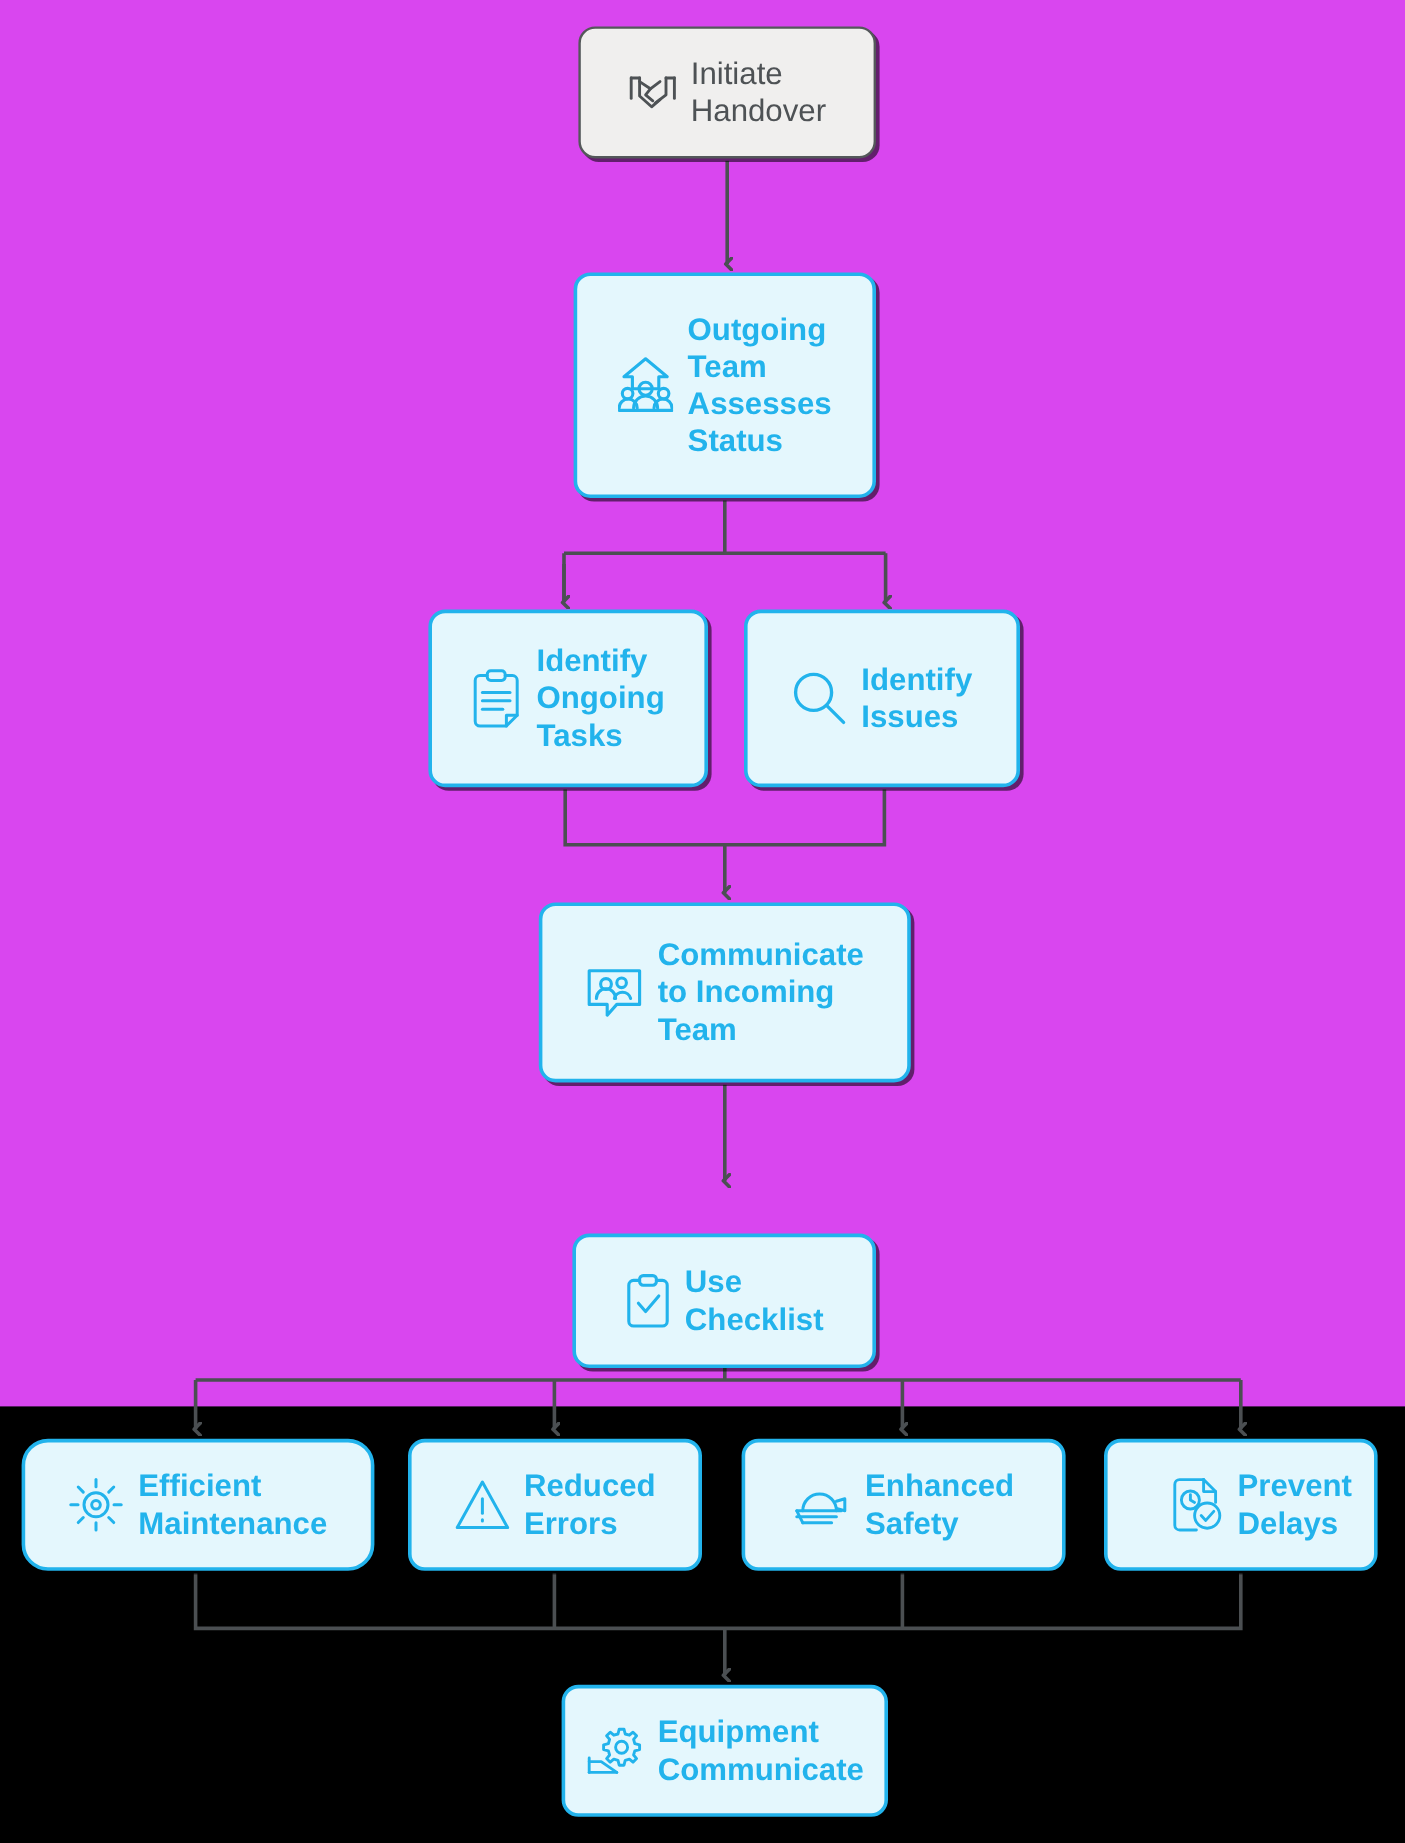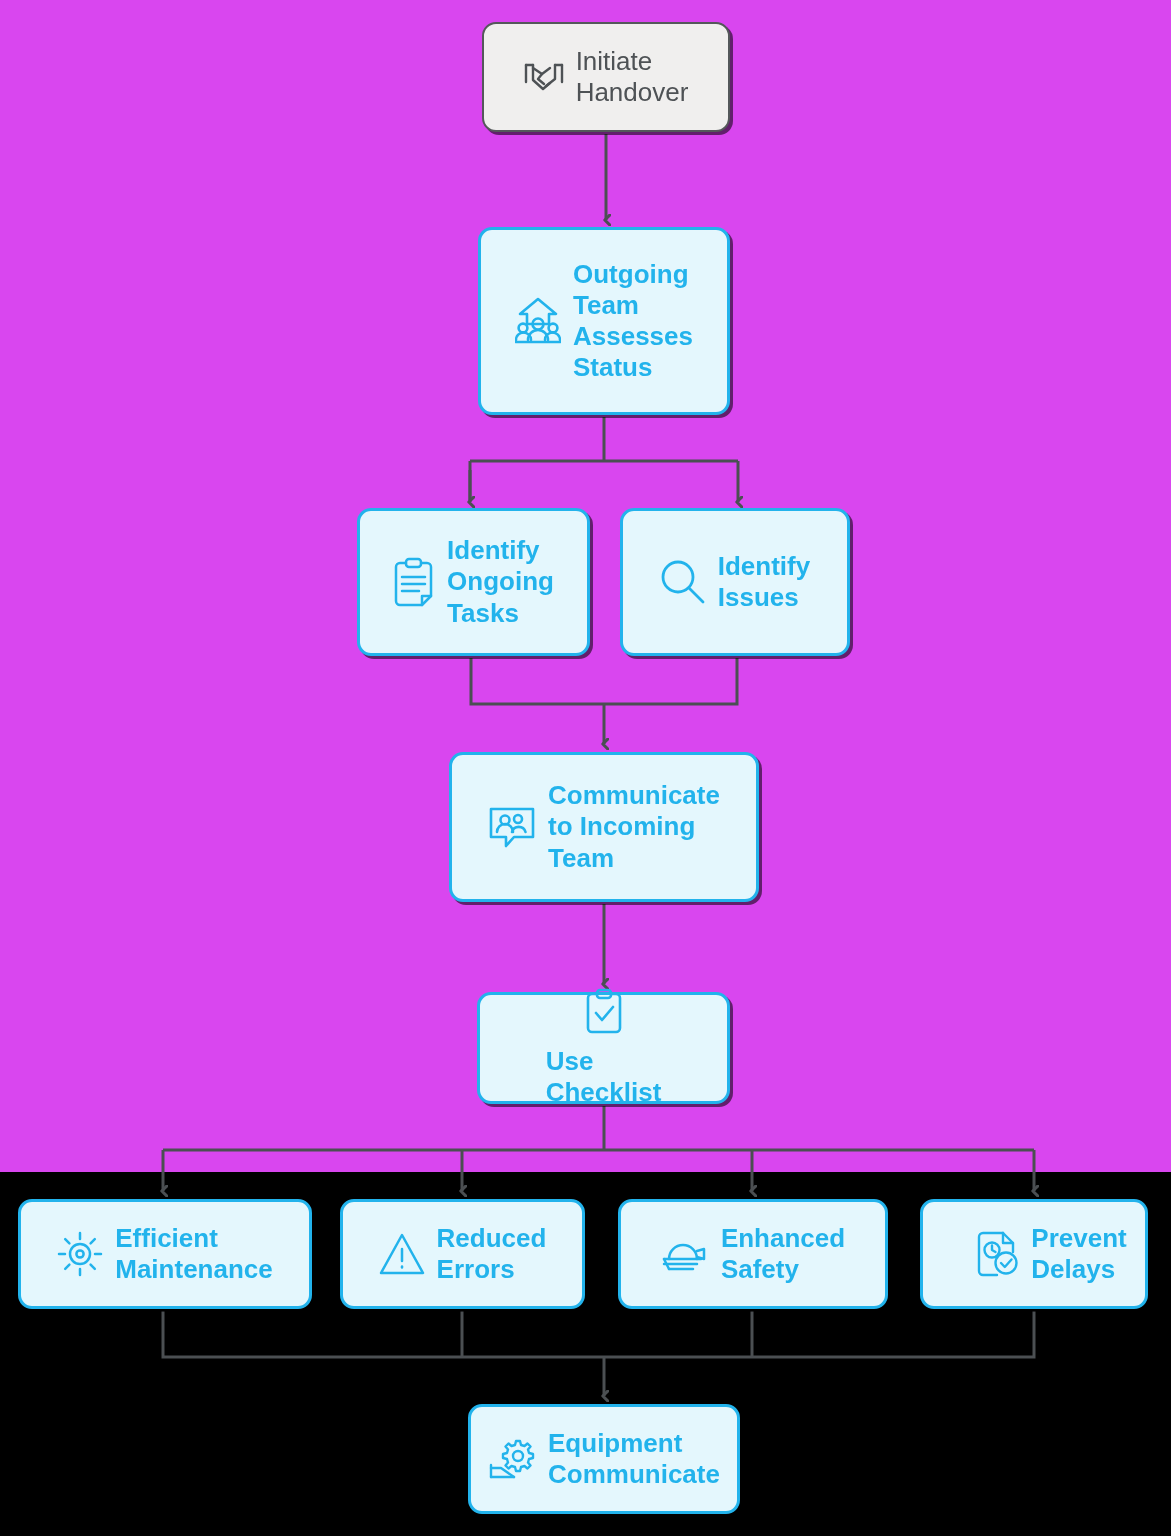--- a/index.html
+++ b/index.html
@@ -64,22 +64,22 @@
   .node.blue .node-label {
     color: #22b3ec;
     font-size: 26px;
   }
   
   #n-initiate      { left:482px;  top:22px;   width:248px; height:110px; }
   #n-assess        { left:478px;  top:227px;  width:252px; height:188px; }
   #n-tasks         { left:357px;  top:508px;  width:233px; height:148px; }
   #n-issues        { left:620px;  top:508px;  width:230px; height:148px; }
   #n-communicate   { left:449px;  top:752px;  width:310px; height:150px; }
-  #n-checklist     { left:477px;  top:992px;  width:253px; height:112px;flex-direction:column; }
-  #n-efficient     { left:18px;   top:1199px; width:294px; height:110px; }
+  #n-checklist     { left:477px;  top:1028px;  width:253px; height:112px; }
+  #n-efficient     { left:18px;   top:1199px; width:294px; height:110px;border-radius:22px; }
   #n-reduced       { left:340px;  top:1199px; width:245px; height:110px; }
   #n-safety        { left:618px;  top:1199px; width:270px; height:110px; }
   #n-delays        { left:920px;  top:1199px; width:228px; height:110px;padding-left:48px; }
   #n-operational   { left:468px;  top:1404px; width:272px; height:110px; }
 </style>
 </head>
 <body>
 
 <div id="diagram">
 

